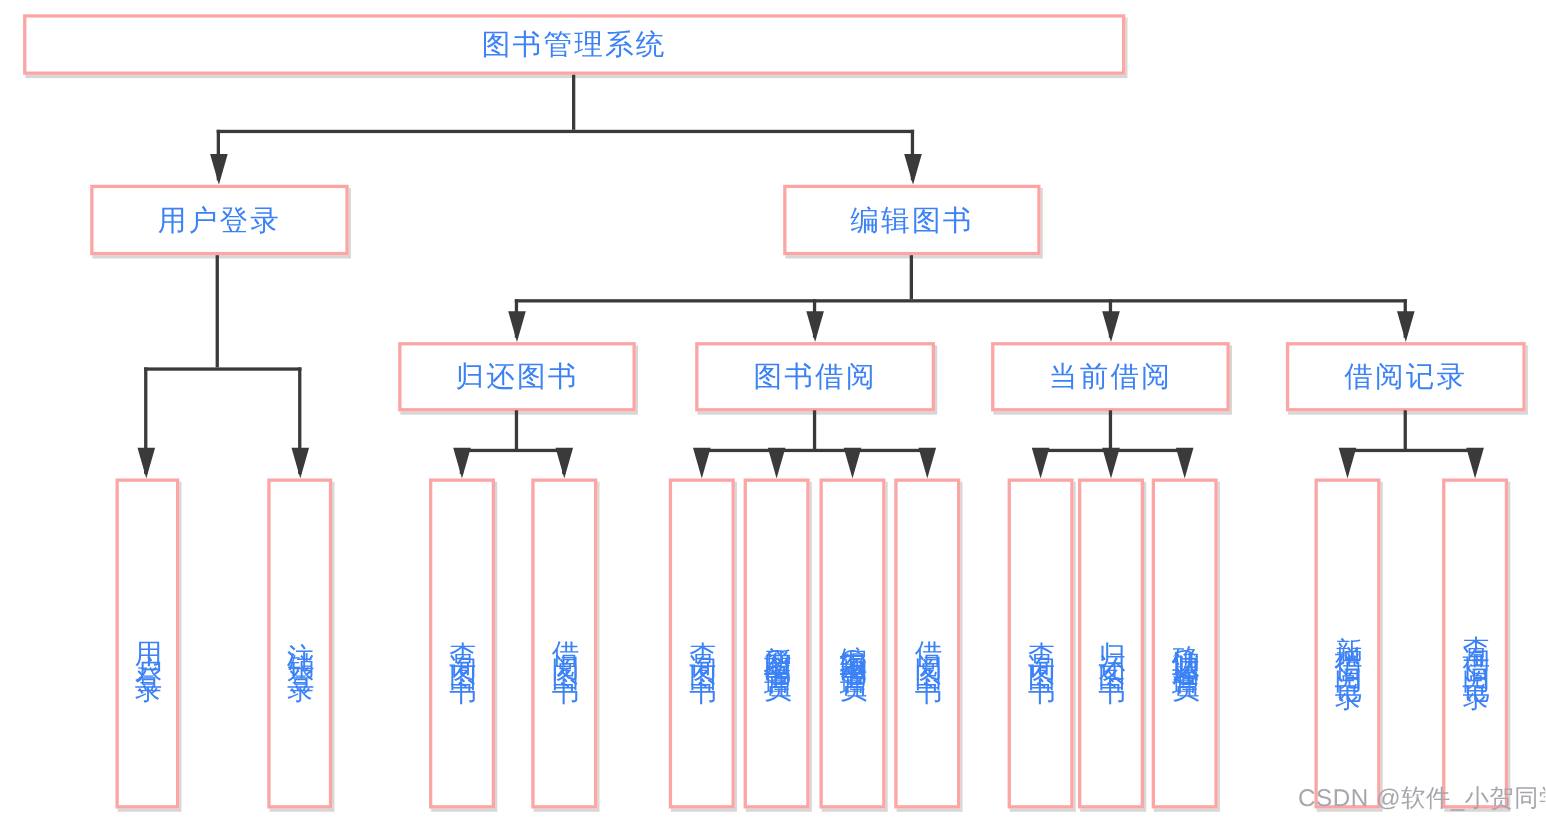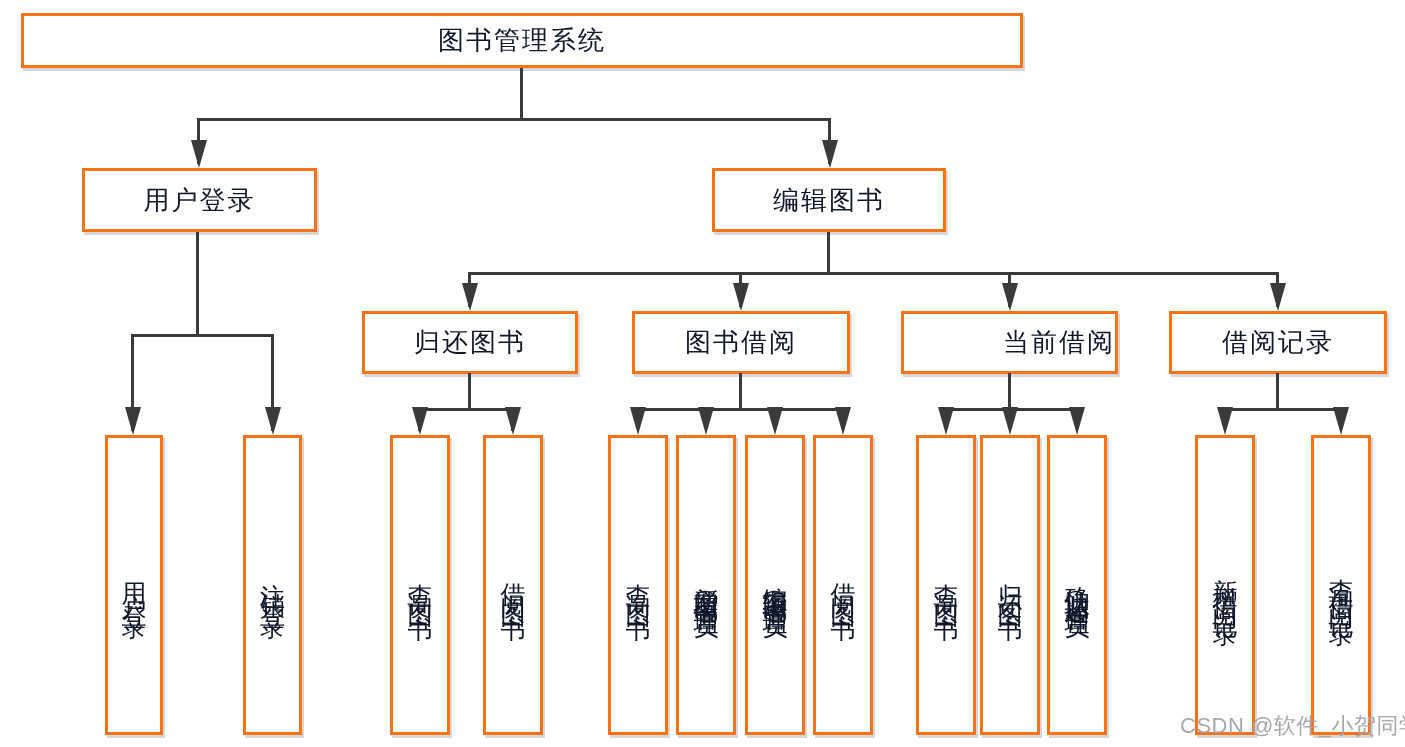--- a/index.html
+++ b/index.html
@@ -1,23 +1,23 @@
 <!DOCTYPE html>
 <html><head>
 <meta charset="utf-8">
 <style>
   html,body { margin:0; padding:0; background:#ffffff; }
   .canvas {
     position:relative; width:1405px; height:747px; background:#ffffff;
     font-family:"Liberation Sans", sans-serif; overflow:hidden;
   }
   .node {
-    position:absolute; background:#ffffff; border:3px solid #f97316;
+    position:absolute; background:#ffffff; border:3px solid #fca5a5;
     box-sizing:border-box; display:flex; align-items:center; justify-content:center;
-    color:#0f172a; box-shadow:2px 3px 0 rgba(140,140,140,0.35);
+    color:#3b82f6; box-shadow:2px 3px 0 rgba(140,140,140,0.35);
   }
   .h { font-size:26px; letter-spacing:2px; white-space:nowrap; }
   .v span {
     writing-mode:vertical-rl; text-orientation:mixed;
     font-size:25px; letter-spacing:11px; line-height:1;
   }
   .v.tight span { letter-spacing:4px; }
   .v.mid span { letter-spacing:9px; }
   .vline, .hline { position:absolute; background:#3a3a3a; }
   .vline { width:3px; }
@@ -72,21 +72,21 @@
   <div class="arr" style="left:1002px;top:283px;"></div>
   <div class="vline" style="left:1276px;top:272px;height:35px;"></div>
   <div class="arr" style="left:1270px;top:283px;"></div>
 
   <div class="node h" style="left:362px;top:311px;width:216px;height:63px;">
     <span>归还图书</span>
   </div>
   <div class="node h" style="left:632px;top:311px;width:218px;height:63px;">
     <span>图书借阅</span>
   </div>
-  <div class="node h" style="left:901px;top:311px;width:217px;height:63px;justify-content:flex-end;">
+  <div class="node h" style="left:901px;top:311px;width:217px;height:63px;">
     <span>当前借阅</span>
   </div>
   <div class="node h" style="left:1169px;top:311px;width:218px;height:63px;">
     <span>借阅记录</span>
   </div>
 
   <div class="vline" style="left:468px;top:373px;height:37px;"></div>
   <div class="hline" style="left:418px;top:408px;width:97px;"></div>
   <div class="vline" style="left:418px;top:408px;height:23px;"></div>
   <div class="arr" style="left:412px;top:407px;"></div>

